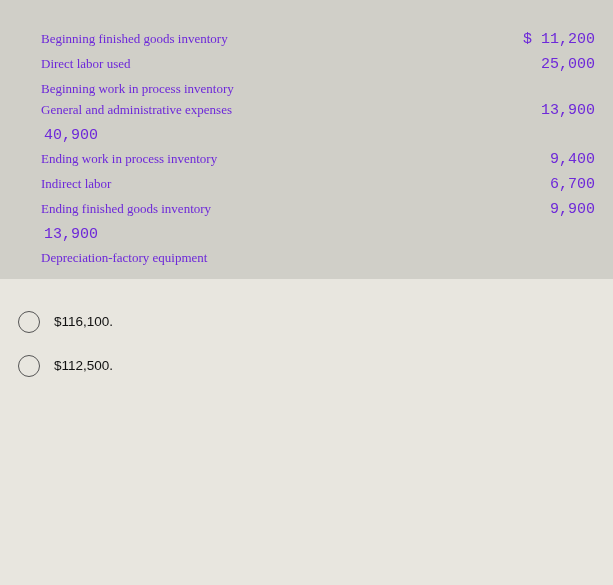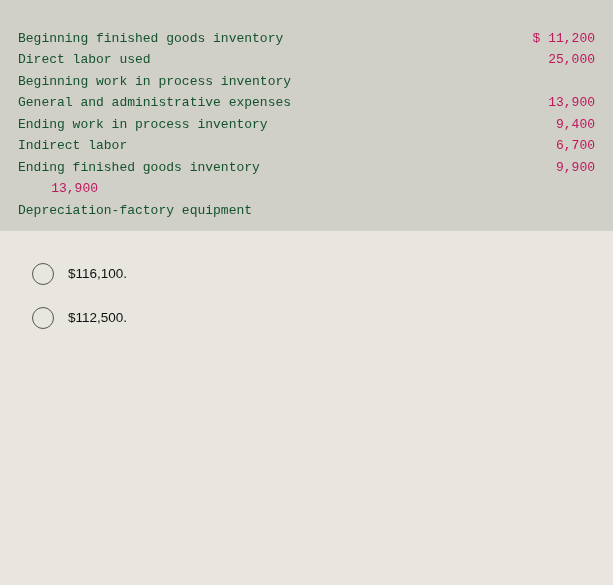--- a/index.html
+++ b/index.html
@@ -42,38 +42,39 @@
     }
 
     .data-row {
       display: flex;
       justify-content: space-between;
       align-items: baseline;
       line-height: 1.65;
     }
 
     .data-label {
-      font-family: Liberation Mono, monospace;
+      font-family: Liberation Serif, serif;
       font-size: 13px;
-      color: #14532d;
+      color: #6d28d9;
       white-space: nowrap;
+      margin-left: 23px;
     }
 
     .data-value {
       font-family: 'Courier New', Courier, monospace;
-      font-size: 13px;
-      color: #be185d;
+      font-size: 15px;
+      color: #6d28d9;
       text-align: right;
       min-width: 80px;
     }
 
     .answer-section {
       background-color: #e8e6df;
       flex: 1;
-      padding: 14px 32px;
+      padding: 14px 18px;
     }
 
     .multiple-choice-label {
       font-family: Arial, sans-serif;
       font-size: 11.5px;
       color: #444;
       margin-bottom: 18px;
     }
 
     .choice-item {
@@ -119,20 +120,21 @@
           <span class="data-value">25,000</span>
         </div>
         <div class="data-row">
           <span class="data-label">Beginning work in process inventory</span>
         </div>
         <div class="data-row">
           <span class="data-label">General and administrative expenses</span>
           <span class="data-value">13,900</span>
         </div>
         <div class="data-row">
+          <span class="data-value">40,900</span>
         </div>
         <div class="data-row">
           <span class="data-label">Ending work in process inventory</span>
           <span class="data-value">9,400</span>
         </div>
         <div class="data-row">
           <span class="data-label">Indirect labor</span>
           <span class="data-value">6,700</span>
         </div>
         <div class="data-row">

